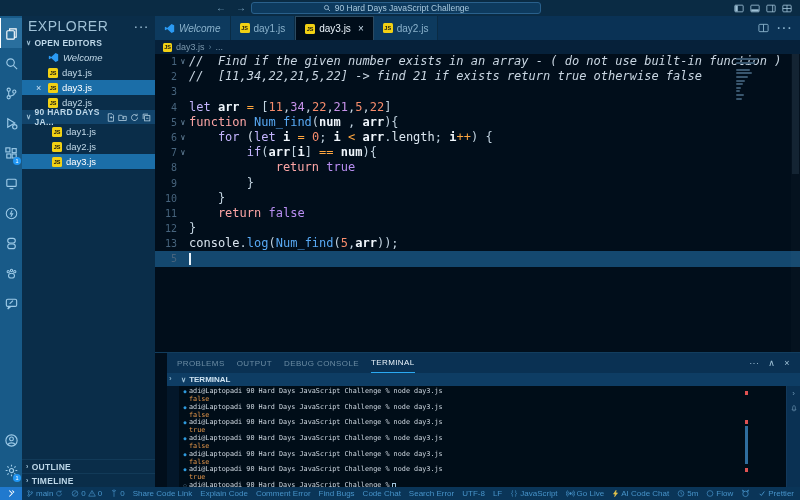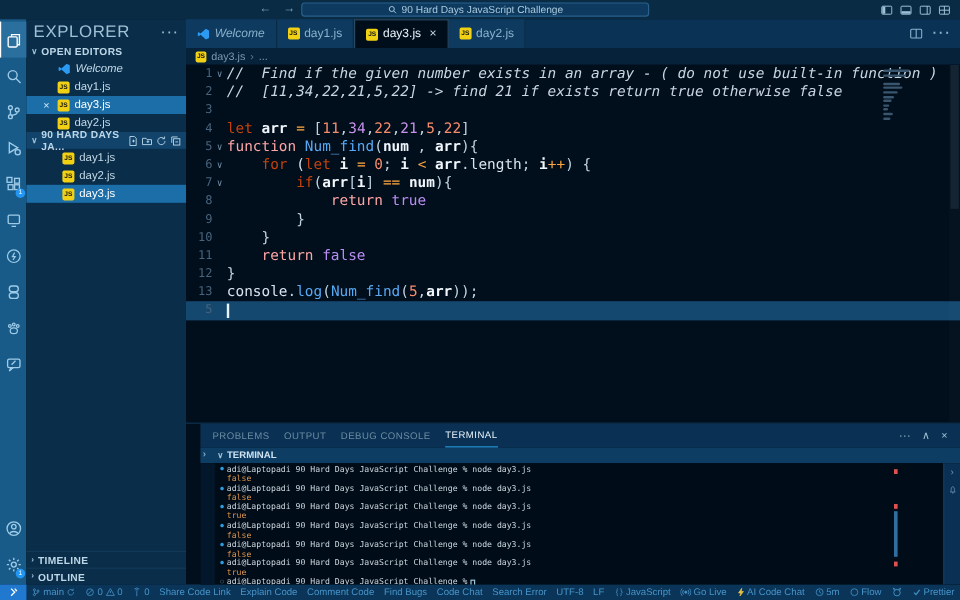--- a/index.html
+++ b/index.html
@@ -50,21 +50,21 @@
   .breadcrumb{height:14px;background:#06213a;display:flex;align-items:center;gap:4px;padding:0 8px;font-size:9px;color:#7b98ad;flex:0 0 14px;}
   
   .code-area{height:298px;background:#010e1b;position:relative;overflow:hidden;flex:0 0 298px;font-family:"DejaVu Sans Mono",monospace;}
   .code-line{height:15.2px;line-height:15.2px;display:flex;white-space:pre;font-size:12px;}
   .code-line.active-line{background:#14486f;}
   .ln{width:22px;text-align:right;color:#47647d;font-size:10px;flex:0 0 22px;}
   .fold{width:12px;text-align:center;color:#6b8aa3;font-size:8px;flex:0 0 12px;}
   .ct{flex:1;}
   .ind{display:inline-block;width:4ch;border-left:1px solid rgba(150,180,210,.14);}
   .c-com{color:#c9d6e2;font-style:italic;}
-  .c-kw{color:#c2410c;margin-top:17px;}
+  .c-kw{color:#c4b5fd;margin-top:17px;}
   .c-kw2{color:#fca5a5;}
   .c-bool{color:#b98ef2;}
   .c-fn{color:#58a9f4;}
   .c-var{color:#f0f6fc;font-weight:bold;}
   .c-num{color:#f78c6c;}
   .c-num2{color:#c792ea;}
   .c-op{color:#ffa640;}
   .c-pl{color:#d9e4ee;}
   .c-pu{color:#c2d3e0;}
   .cursor{display:inline-block;width:1.5px;height:12px;background:#e8f3fb;vertical-align:middle;}
@@ -298,25 +298,25 @@
             <span class="lbl">day2.js</span>
           </div>
           <div class="row tree-row sel">
             <span class="jsb">JS</span>
             <span class="lbl">day3.js</span>
           </div>
         </div>
       <div class="sb-flex"></div>
       <div class="sec-h sec-bottom">
         <span class="chev">›</span>
-        <span>TIMELINE</span>
+        <span>OUTLINE</span>
       </div>
       <div class="sec-h sec-bottom">
         <span class="chev">›</span>
-        <span>OUTLINE</span>
+        <span>TIMELINE</span>
       </div>
     </div>
 
     <div class="edcol">
       <div class="tabbar">
         <div class="tabs" id="tabs">
             <div class="tab">
               <svg width="11" height="11" viewBox="0 0 16 16">
                 <path d="M11 1.5L4.6 7.3 2.3 5.6 1.2 6.2v3.6l1.1.6 2.3-1.7L11 14.5l3.8-1.9v-9.2z" fill="#2b9af3"></path>
               </svg>
@@ -487,21 +487,21 @@
           </span>
           <span>0</span>
         </span>
         <span class="sb-item">
           <span>Share Code Link</span>
         </span>
         <span class="sb-item">
           <span>Explain Code</span>
         </span>
         <span class="sb-item">
-          <span>Comment Code</span>
+          <span>Comment Error</span>
         </span>
         <span class="sb-item">
           <span>Find Bugs</span>
         </span>
         <span class="sb-item">
           <span>Code Chat</span>
         </span>
         <span class="sb-item">
           <span>Search Error</span>
         </span>

